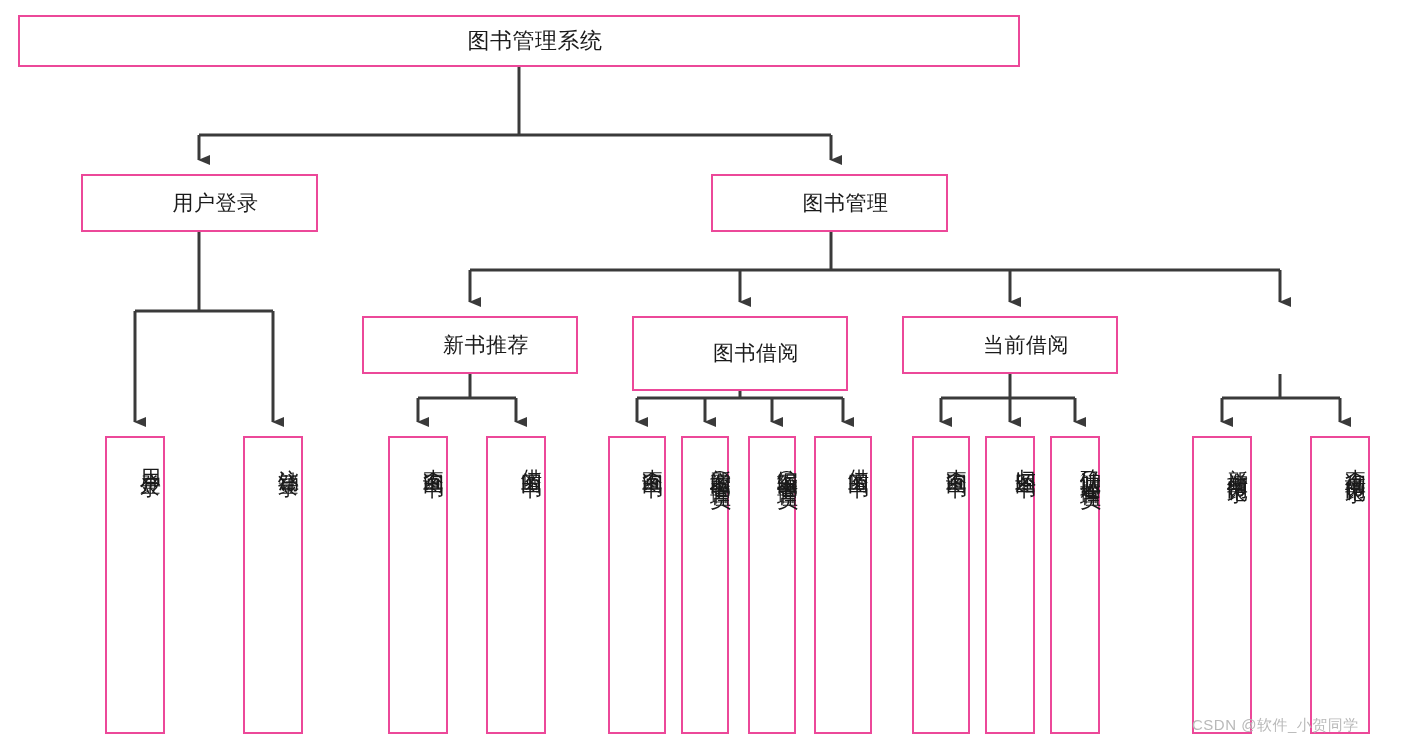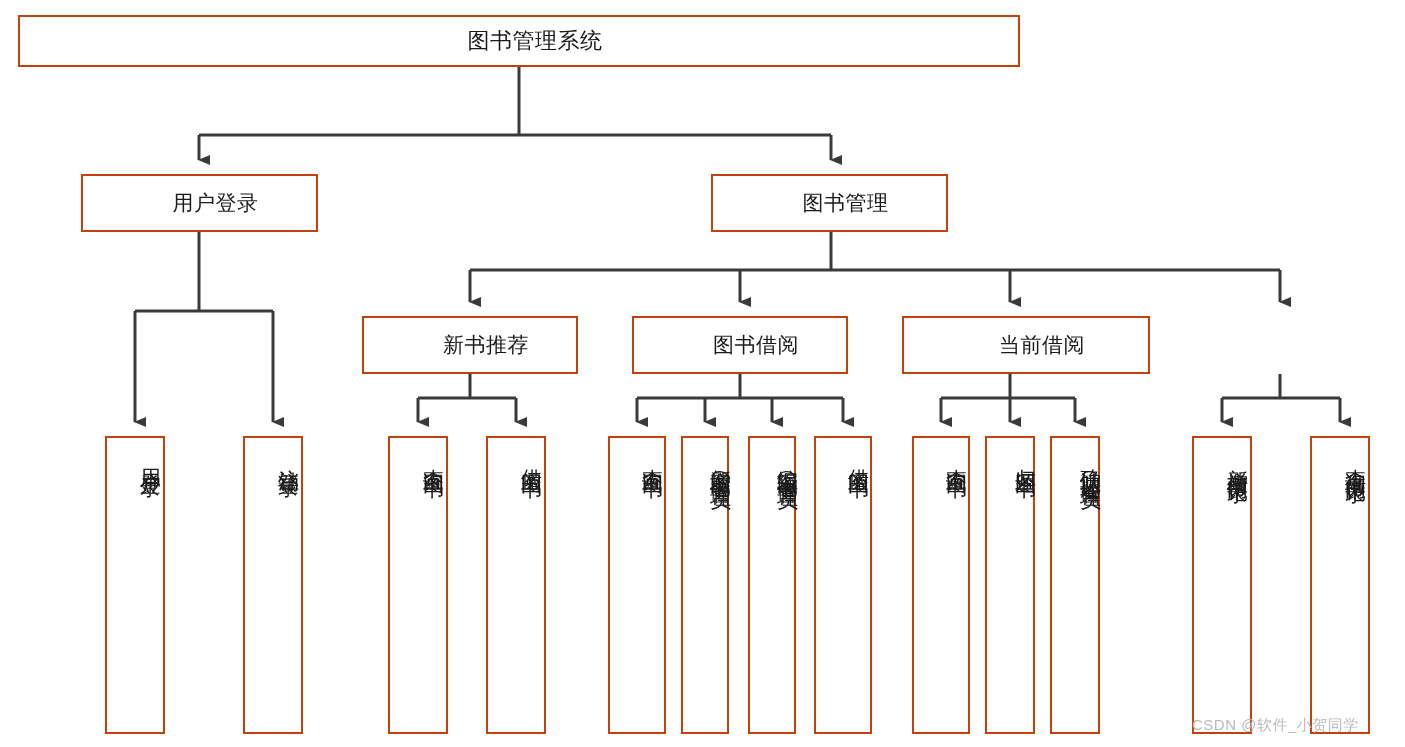--- a/index.html
+++ b/index.html
@@ -22,21 +22,21 @@
     left: 0;
     top: 0;
     width: 1405px;
     height: 747px;
     pointer-events: none;
   }
   .node {
     position: absolute;
     box-sizing: border-box;
     background: #ffffff;
-    border: 2px solid #c2410c;
+    border: 2px solid #ec4899;
     display: flex;
     align-items: center;
     justify-content: center;
     color: #1a1a1a;
     padding-left: 32px;
   }
   .node .label {
     display: block;
     text-align: center;
     line-height: 1.08;
@@ -146,24 +146,24 @@
   <div class="node horiz" style="left:81px; top:174px; width:237px; height:58px;">
     <span class="label">用户登录</span>
   </div>
   <div class="node horiz" style="left:362px; top:316px; width:216px; height:58px;">
     <span class="label">新书推荐</span>
   </div>
 
   <div class="node horiz" style="left:711px; top:174px; width:237px; height:58px;">
     <span class="label">图书管理</span>
   </div>
-  <div class="node horiz" style="left:632px; top:316px; width:216px; height:58px;">
+  <div class="node horiz" style="left:632px; top:316px; width:216px; height:75px;">
     <span class="label">图书借阅</span>
   </div>
-  <div class="node horiz" style="left:902px; top:316px; width:248px; height:58px;">
+  <div class="node horiz" style="left:902px; top:316px; width:216px; height:58px;">
     <span class="label">当前借阅</span>
   </div>
 
   <div class="node vert" style="left:105px; top:436px; width:60px; height:298px;">
     <span class="label">用户登录</span>
   </div>
   <div class="node vert" style="left:243px; top:436px; width:60px; height:298px;">
     <span class="label">注销登录</span>
   </div>
   <div class="node vert" style="left:388px; top:436px; width:60px; height:298px;">

